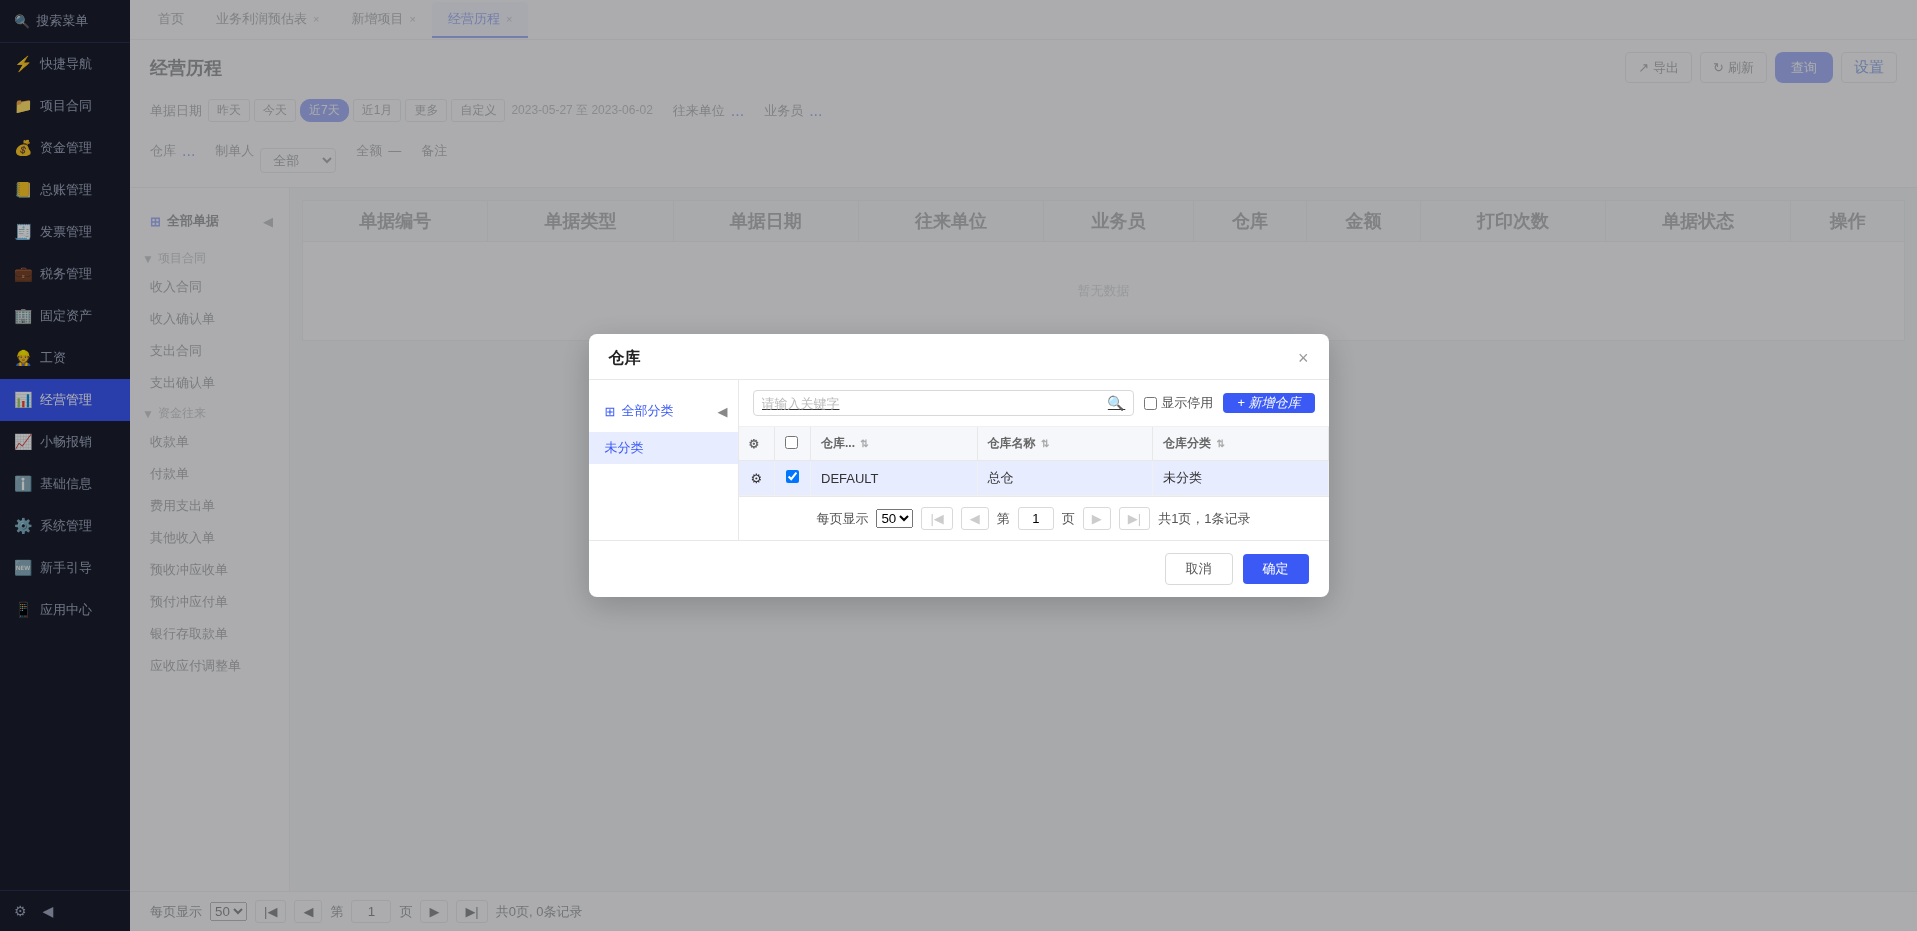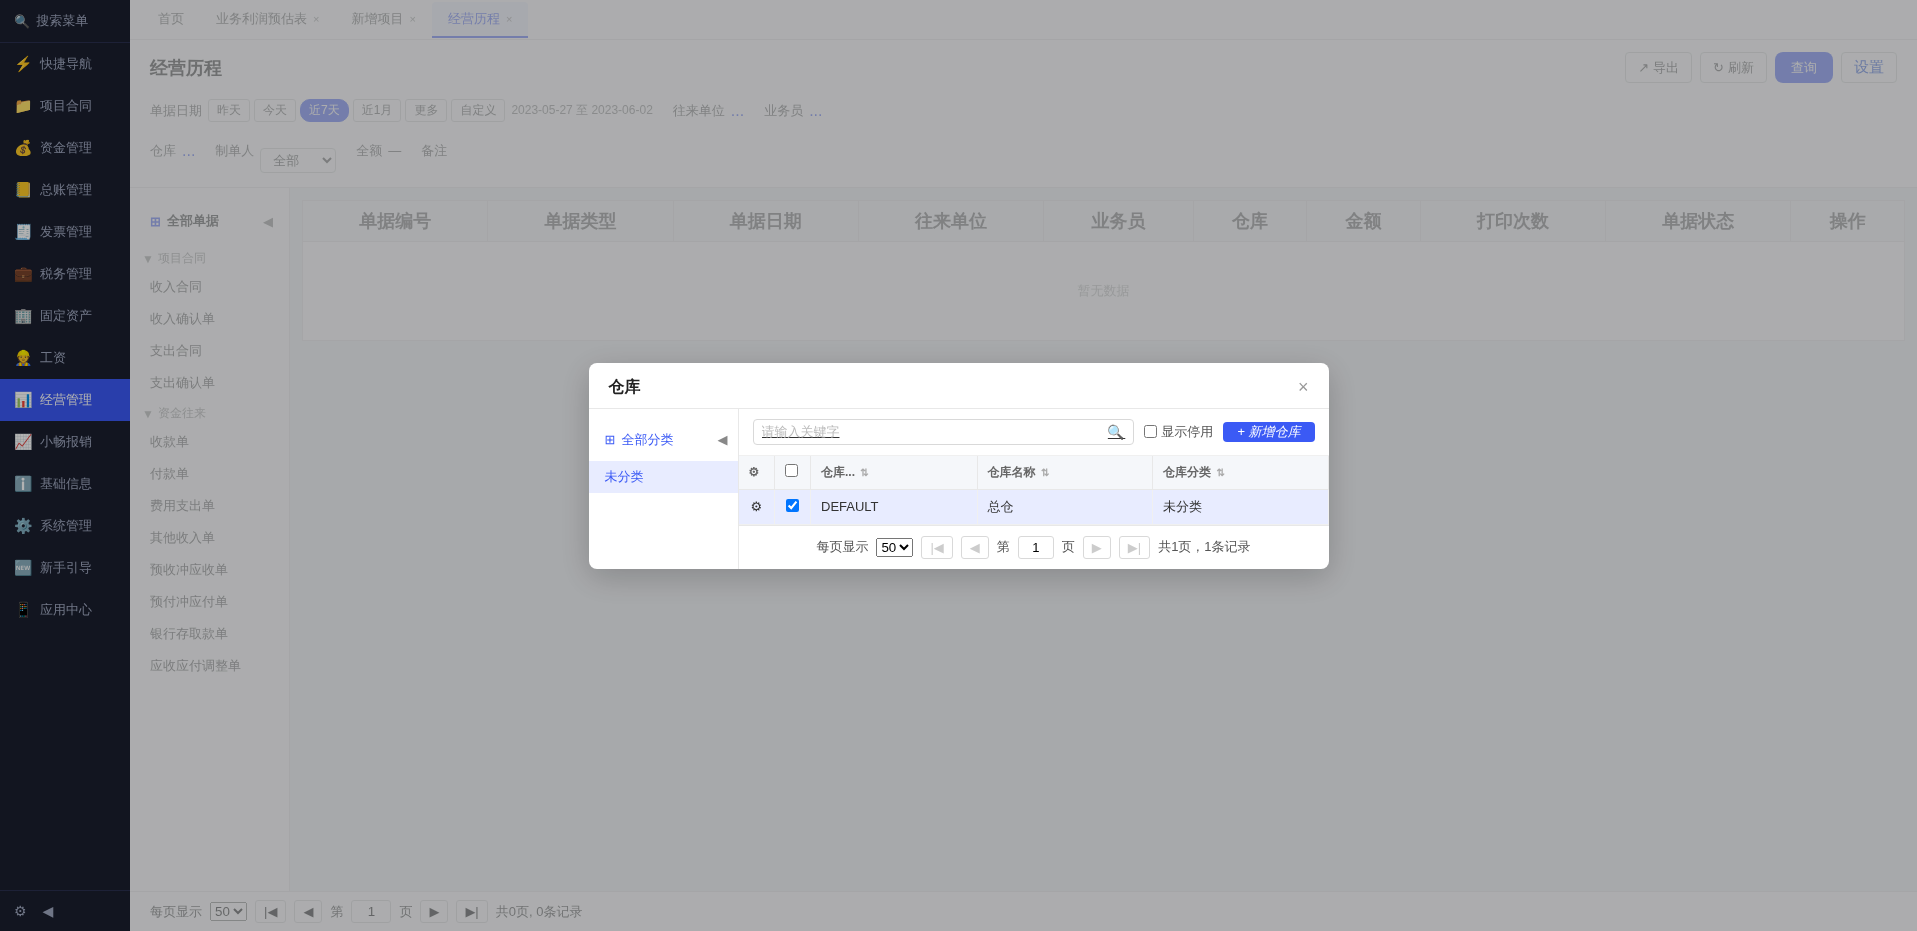--- a/index.html
+++ b/index.html
@@ -425,15 +425,19 @@
           <input class="modal-page-input" type="text" value="1" style="">
           <span>页</span>
           <button class="modal-page-btn" disabled="">▶</button>
           <button class="modal-page-btn" disabled="">▶|</button>
           <span>共1页，1条记录</span>
         </div>
 
       </div>
     </div>
 
+    <div class="modal-footer">
+      <button class="btn-cancel">取消</button>
+      <button class="btn-confirm">确定</button>
+    </div>
 
   </div>
 </div>
 
 </body></html>

